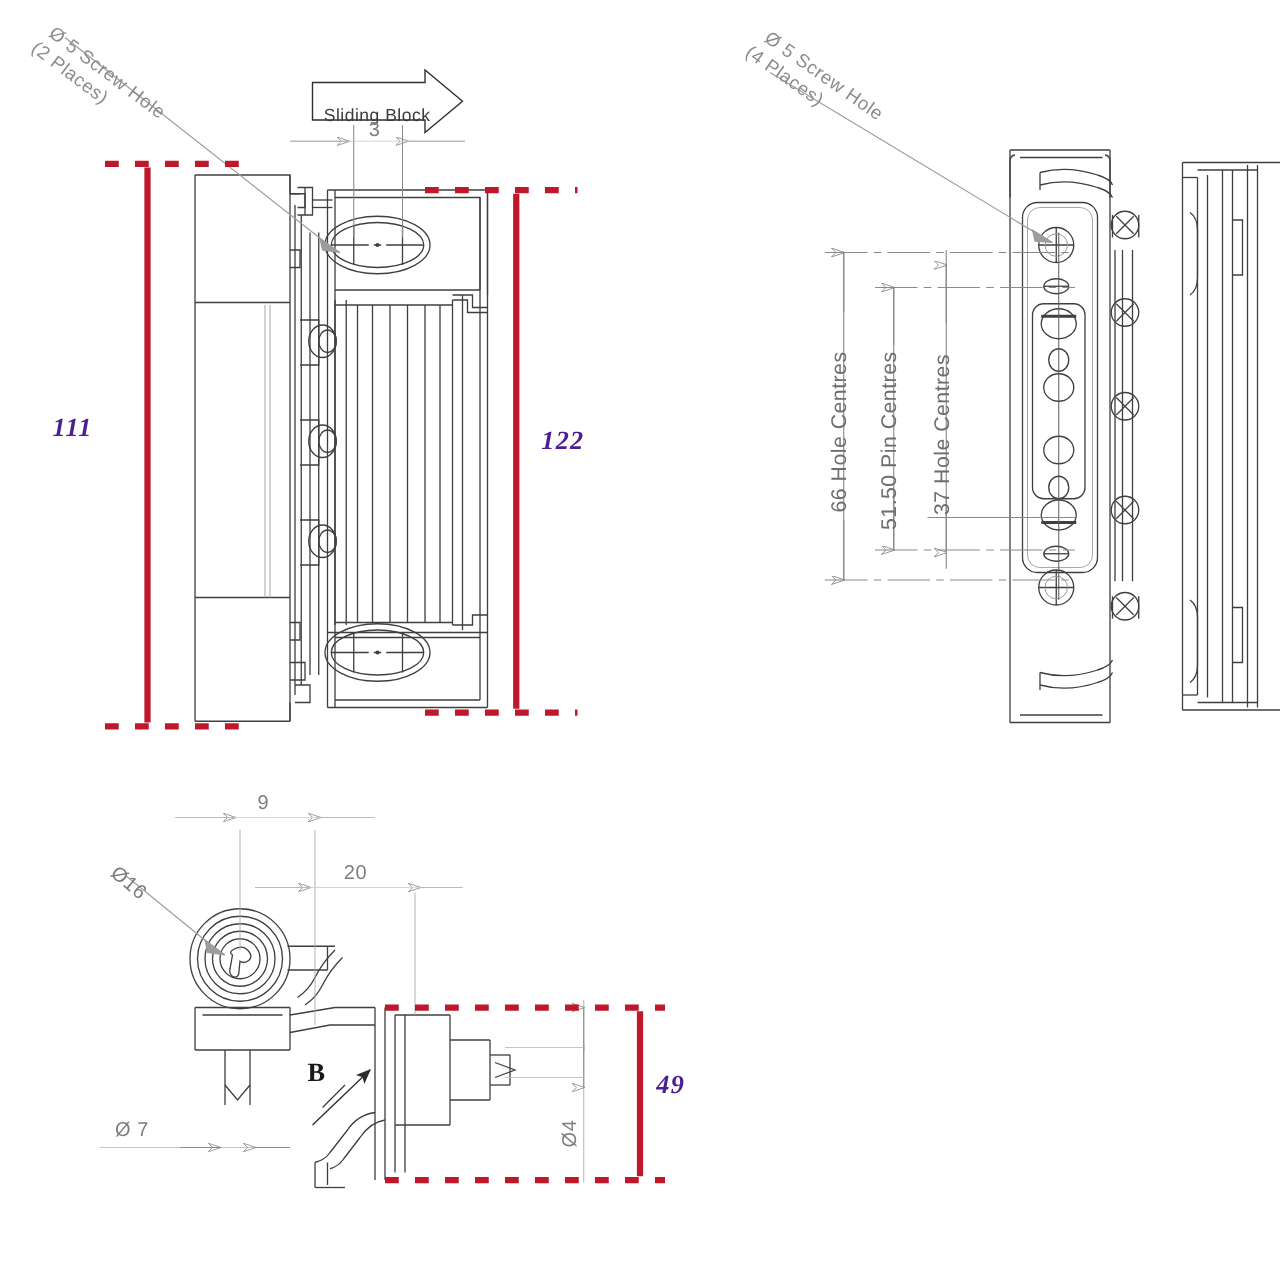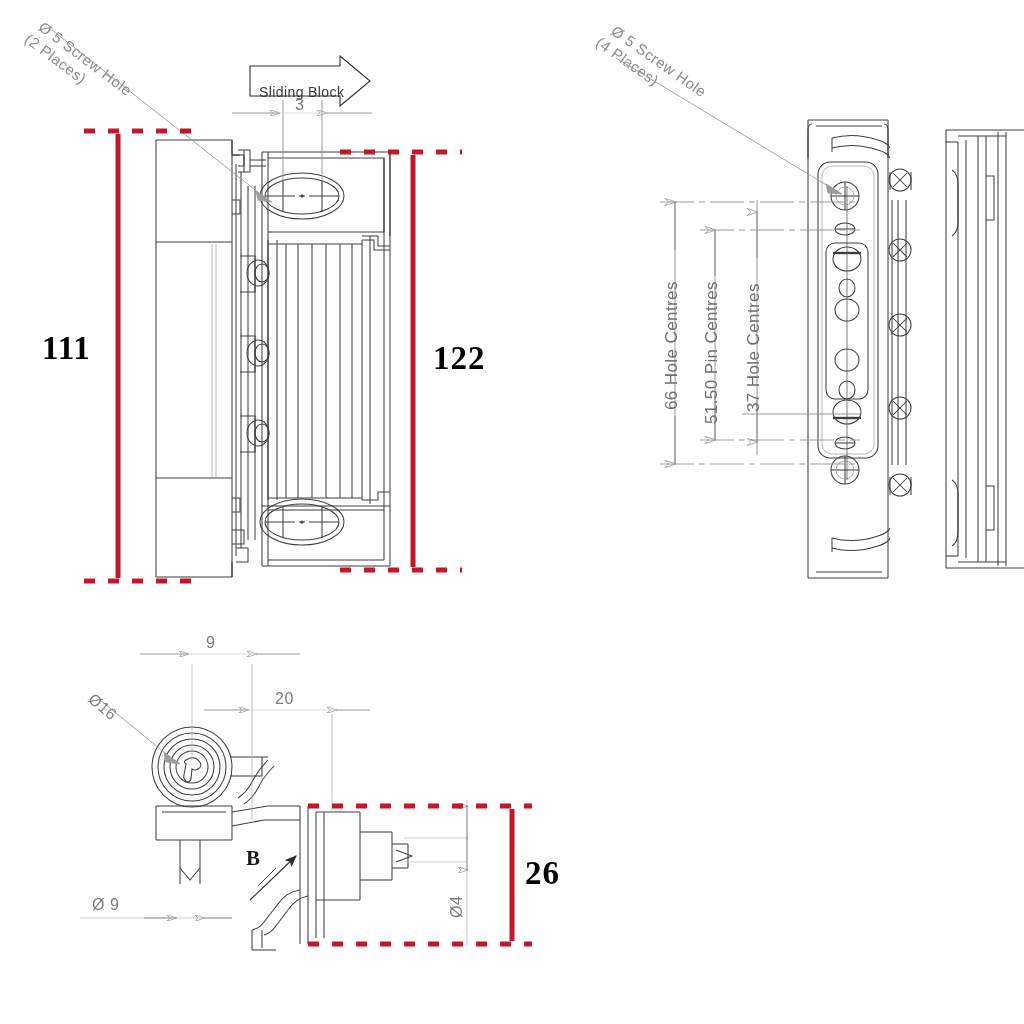--- a/index.html
+++ b/index.html
@@ -7,21 +7,21 @@
     width:1024px;height:1024px;
     font-family:"Liberation Sans", sans-serif;
     color:#1a1a1a;
     overflow:hidden;
   }
   #sheet{position:relative;width:1024px;height:1024px;background:#fff;}
   #sheet svg{position:absolute;left:0;top:0;}
   .lbl{position:absolute;white-space:nowrap;}
   .dimbig{
     font-family:"Liberation Serif", serif;
-    font-size:33px;font-weight:700;color:#000000;letter-spacing:1px;
+    font-size:21px;font-weight:700;color:#4c1d95;letter-spacing:1px;font-style:italic;
   }
   .notetxt{
     font-family:"Liberation Sans", sans-serif;
     font-size:15px;color:#8c8c8c;letter-spacing:.5px;
   }
   .notetxt.l2{display:block;}
   .smalldim{
     font-family:"Liberation Sans", sans-serif;
     font-size:16px;color:#7d7d7d;letter-spacing:.5px;
   }
@@ -441,21 +441,21 @@
 <div class="lbl vtxt" style="left:702px;top:424px;transform:rotate(-90deg);">51.50 Pin Centres</div>
 
 <div class="lbl vtxt" style="left:744px;top:412px;transform:rotate(-90deg);">37 Hole Centres</div>
 
 <div class="lbl smalldim" style="left:96px;top:690px;transform:rotate(40deg);transform-origin:0 0;">Ø16</div>
 
 <div class="lbl smalldim" style="left:206px;top:634px;">9</div>
 
 <div class="lbl smalldim" style="left:275px;top:690px;">20</div>
 
-<div class="lbl smalldim" style="left:92px;top:896px;">Ø 9</div>
+<div class="lbl smalldim" style="left:92px;top:896px;">Ø 7</div>
 
 <div class="lbl smalldim" style="left:448px;top:918px;transform:rotate(-90deg);transform-origin:0 0;">Ø4</div>
 
-<div class="lbl dimbig" style="left:525px;top:855px;">26</div>
+<div class="lbl dimbig" style="left:525px;top:855px;">49</div>
 
 <div class="lbl blabel" style="left:246px;top:846px;">B</div>
 
 </div>
 
 </body></html>

